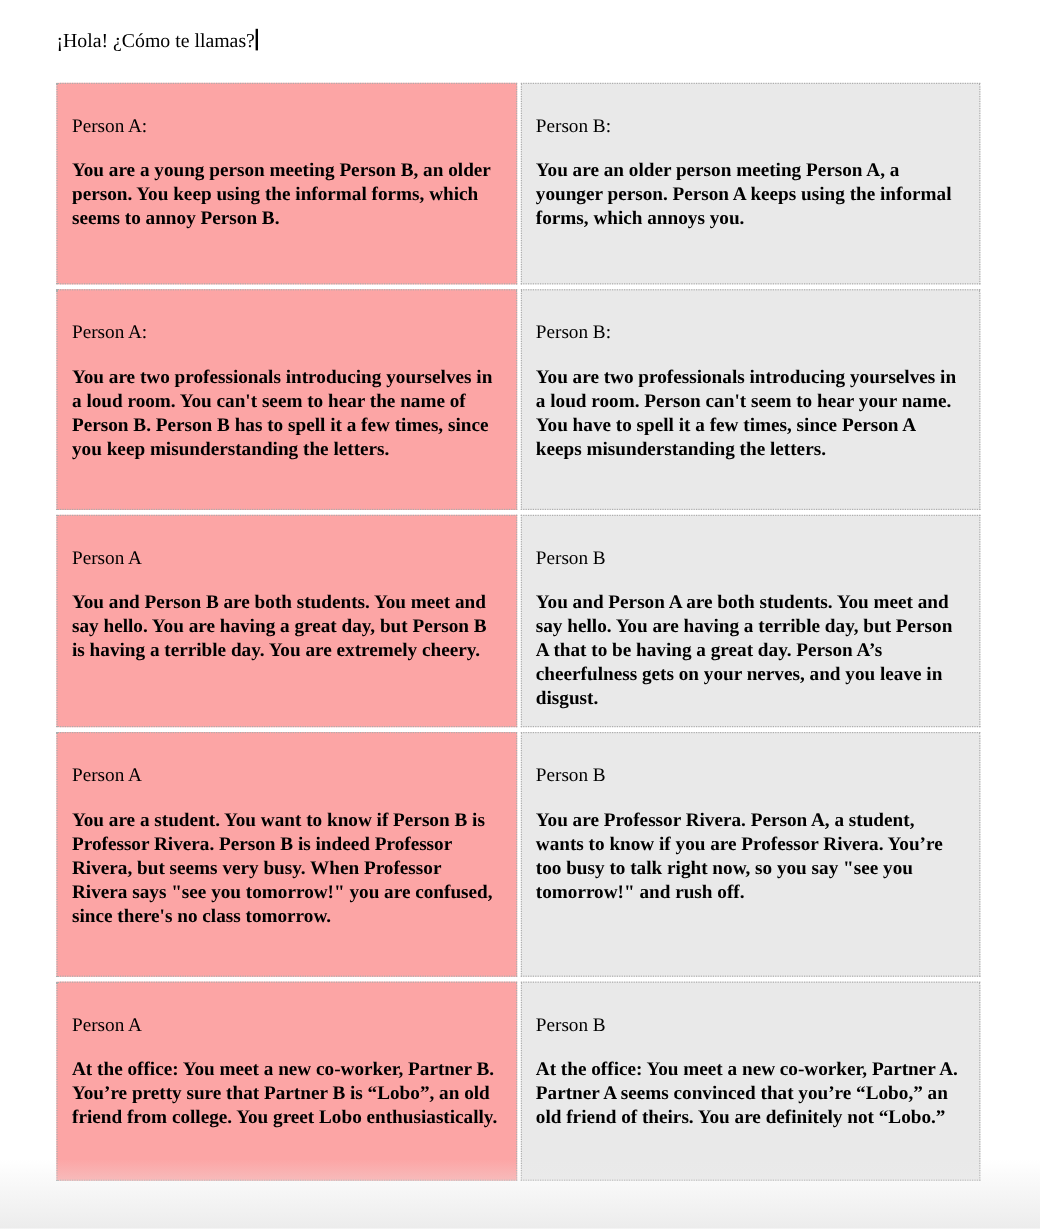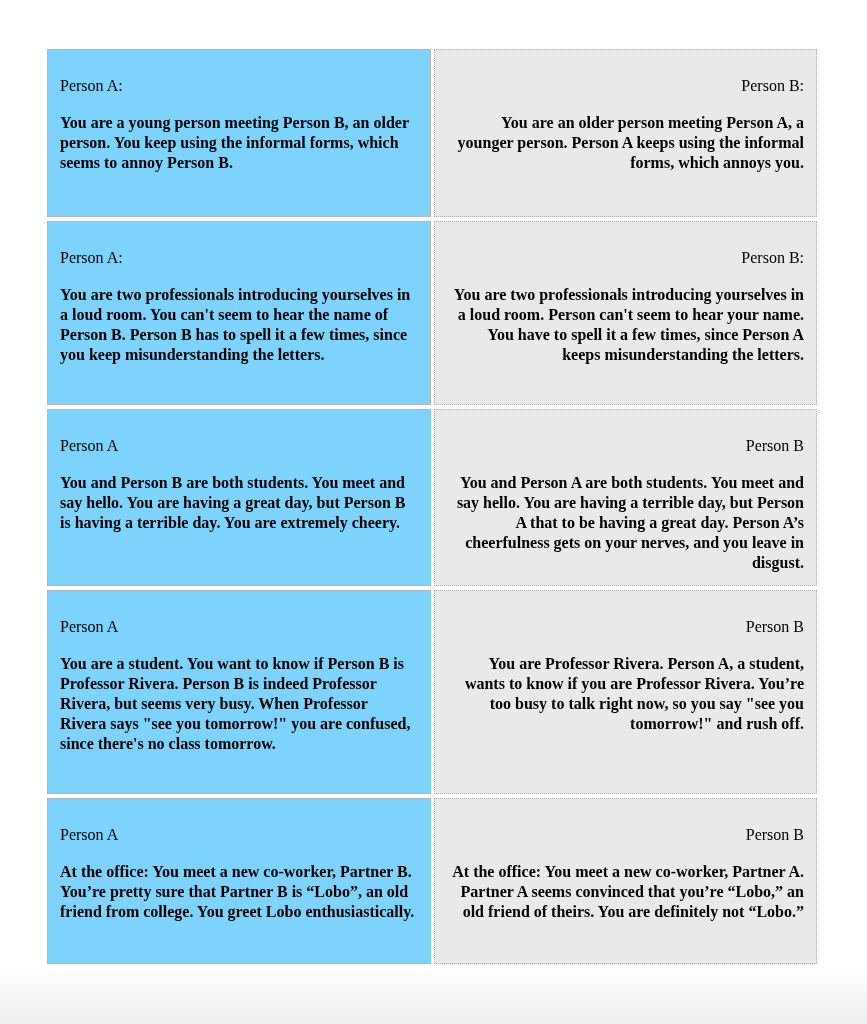--- a/index.html
+++ b/index.html
@@ -41,25 +41,24 @@
     border-spacing: 3px 4px;
   }
   table.scenarios td {
     box-sizing: border-box;
     width: 50%;
     vertical-align: top;
     border: 1px dotted #adadad;
     padding: 26px 12px 12px 12px;
     font-size: 16px;
     line-height: 20px;
-    background: #7dd3fc;
+    background: #fca5a5;
   }
   table.scenarios td.alt {
     background: #e9e9e9;
-    text-align: right;
   }
   tr.r0 td { height: 168px; }
   tr.r1 td { height: 184px; }
   tr.r2 td { height: 170px; }
   tr.r3 td { height: 204px; }
   tr.r4 td { height: 166px; }
   .cell-header {
     margin: 0 0 17px 0;
   }
   .cell-body {
@@ -74,20 +73,21 @@
     height: 58px;
     background: linear-gradient(to bottom, rgba(236,236,236,0), #ececec);
     pointer-events: none;
   }
 </style>
 </head>
 <body>
 
 <div class="doc">
 
+  <p class="doc-title"><span>¡Hola! ¿Cómo te llamas?</span><span class="cursor"></span></p>
 
   <table class="scenarios">
     <tbody>
       <tr class="r0">
         <td>
           <p class="cell-header">Person A:</p>
           <p class="cell-body">You are a young person meeting Person B, an older person. You keep using the informal forms, which seems to annoy Person B.</p>
         </td>
         <td class="alt">
           <p class="cell-header">Person B:</p>

